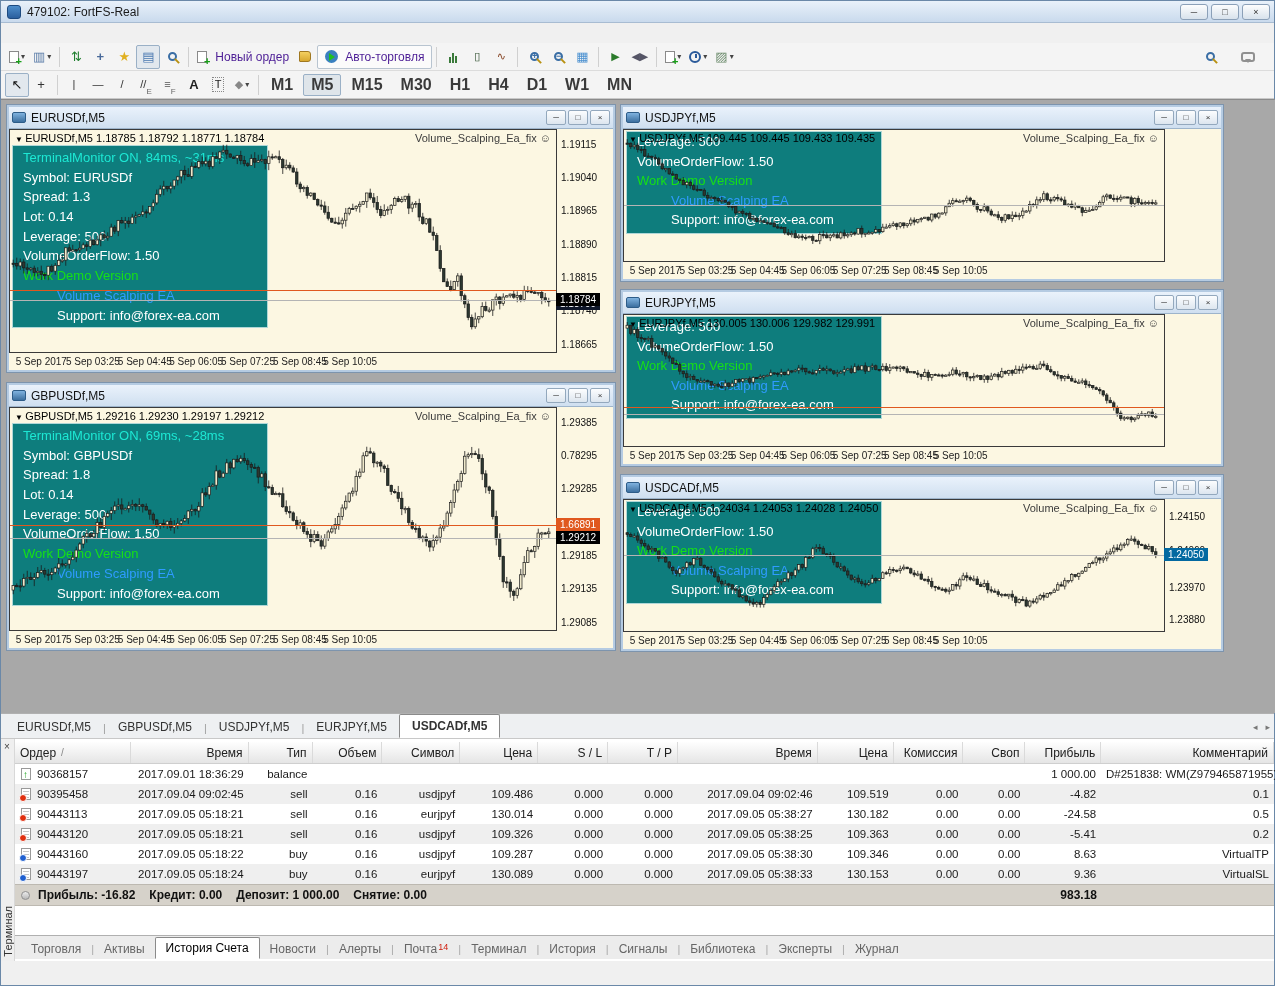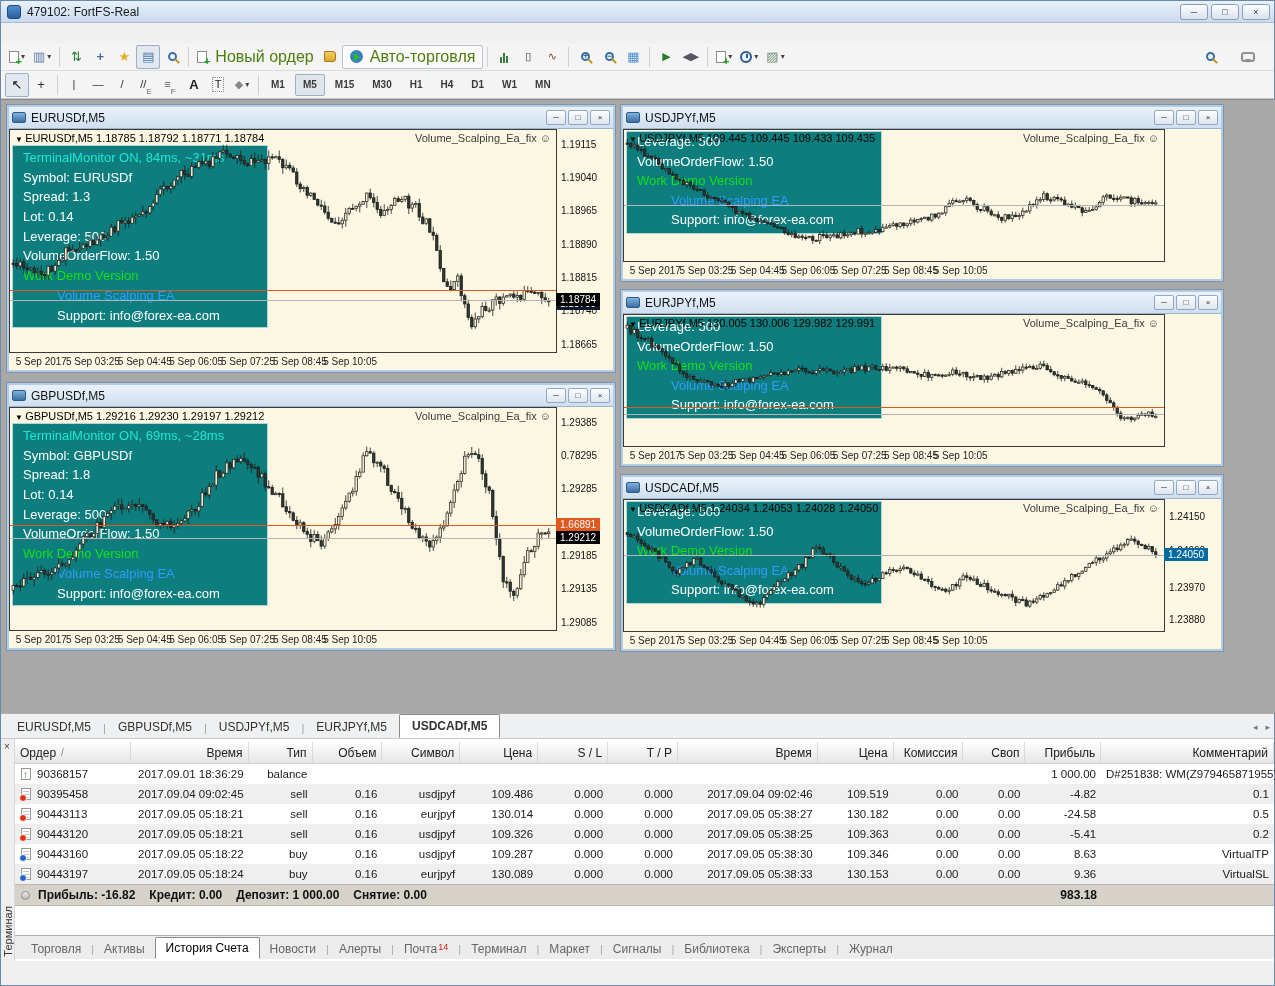--- a/index.html
+++ b/index.html
@@ -25,21 +25,21 @@
 
   
   #toolbar1 { position:absolute; left:0; top:42px; right:0; height:28px; background:#f4f4f4;
     border-bottom:1px solid #dcdcdc; display:flex; align-items:center; padding-left:4px; }
   #toolbar2 { position:absolute; left:0; top:70px; right:0; height:28px; background:#f4f4f4;
     border-bottom:1px solid #c8c8c8; display:flex; align-items:center; padding-left:4px; }
   .tb-btn { height:24px; min-width:24px; display:flex; align-items:center; justify-content:center;
     gap:2px; padding:0 3px; border:1px solid transparent; border-radius:2px; }
   .tb-btn.pressed { background:#e2e8ee; border:1px solid #9ab0c6; }
   .tb-btn.framed { border:1px solid #b8c4d0; background:#fbfbfb; padding:0 7px; }
-  .tb-btn .lbl { font-size:16px; color:#4d7c0f; white-space:nowrap; }
+  .tb-btn .lbl { font-size:12px; color:#4c1d95; white-space:nowrap; }
   .tb-sep { width:1px; height:20px; background:#d0d0d0; margin:0 4px; }
   .dd { font-size:8px; color:#444; }
   .g { font-size:13px; line-height:13px; }
   .g.sm { font-size:11px; }
   .ic-doc { width:10px; height:12px; background:#fff; border:1px solid #8a8a8a; position:relative; }
   .ic-doc::after { content:'+'; position:absolute; right:-4px; bottom:-5px; color:#17a017;
     font-weight:bold; font-size:11px; }
   .ic-book { width:12px; height:11px; background:linear-gradient(#f4d060,#d8a830);
     border:1px solid #a07820; border-radius:1px 3px 3px 1px; }
   .ic-at { width:13px; height:13px; border-radius:50%; background:#3a80c0; position:relative; }
@@ -51,21 +51,21 @@
   .mag i { position:absolute; left:0; top:-3px; width:5px; font-style:normal; font-size:9px;
     font-weight:bold; color:#3a6ea5; }
   .ic-clock { width:12px; height:12px; border:2px solid #2a5a9a; border-radius:50%; position:relative; }
   .ic-clock::after { content:''; position:absolute; left:4px; top:1px; width:2px; height:4px; background:#2a5a9a; }
   .ic-chat { width:14px; height:10px; border:2px solid #909090; border-radius:3px; position:relative; }
   .ic-chat::after { content:''; position:absolute; left:2px; bottom:-6px;
     border:3px solid transparent; border-top:4px solid #909090; }
   .ic-bars { display:flex; align-items:flex-end; gap:1px; height:12px; }
   .ic-bars b { width:2px; background:#3a7a3a; }
   .sub { font-size:8px; color:#666; align-self:flex-end; margin-left:-2px; }
-  .tf-btn { height:22px; padding:0 7px; font-size:10px; font-weight:bold; color:#3a3a3a;
+  .tf-btn { height:22px; padding:0 7px; font-size:16px; font-weight:bold; color:#3a3a3a;
     display:flex; align-items:center; border:1px solid transparent; border-radius:2px; }
   .tf-btn.active { background:#dfe5ea; border:1px solid #9ab0c6; }
 
   
   #workspace { position:absolute; left:0; top:98px; width:1275px; height:614px;
     background:#a8a8a8; border-top:1px solid #8a8a8a; }
   .cwin { position:absolute; border:2px solid #b5cbe2; box-shadow:0 0 0 1px #7d94ad;
     background:#fcf7e2; }
   .cw-tb { height:22px; background:linear-gradient(#eaf2fb,#cfdff0); border-bottom:1px solid #9db4cb;
     display:flex; align-items:center; padding:0 3px; }
@@ -2220,21 +2220,21 @@
         <span class="btab">Активы</span>
         <span class="btab active">История Счета</span>
         <span class="btab">Новости</span>
         <span class="bt-sep">|</span>
         <span class="btab">Алерты</span>
         <span class="bt-sep">|</span>
         <span class="btab">Почта<sub>14</sub></span>
         <span class="bt-sep">|</span>
         <span class="btab">Терминал</span>
         <span class="bt-sep">|</span>
-        <span class="btab">Маркет</span>
+        <span class="btab">История</span>
         <span class="bt-sep">|</span>
         <span class="btab">Сигналы</span>
         <span class="bt-sep">|</span>
         <span class="btab">Библиотека</span>
         <span class="bt-sep">|</span>
         <span class="btab">Эксперты</span>
         <span class="bt-sep">|</span>
         <span class="btab">Журнал</span>
       </div>
   </div>

